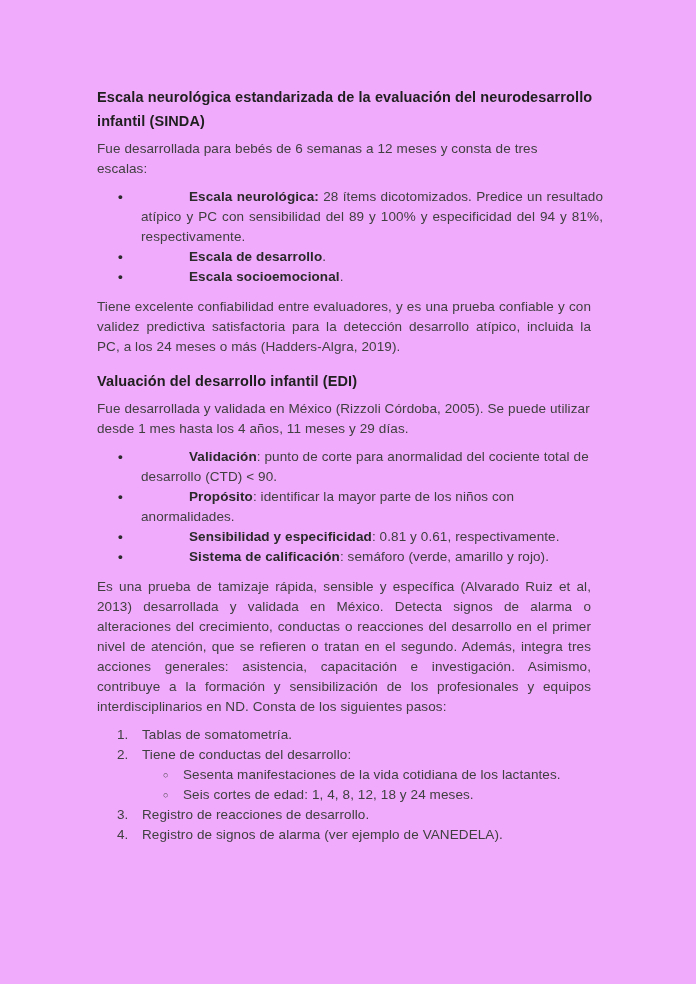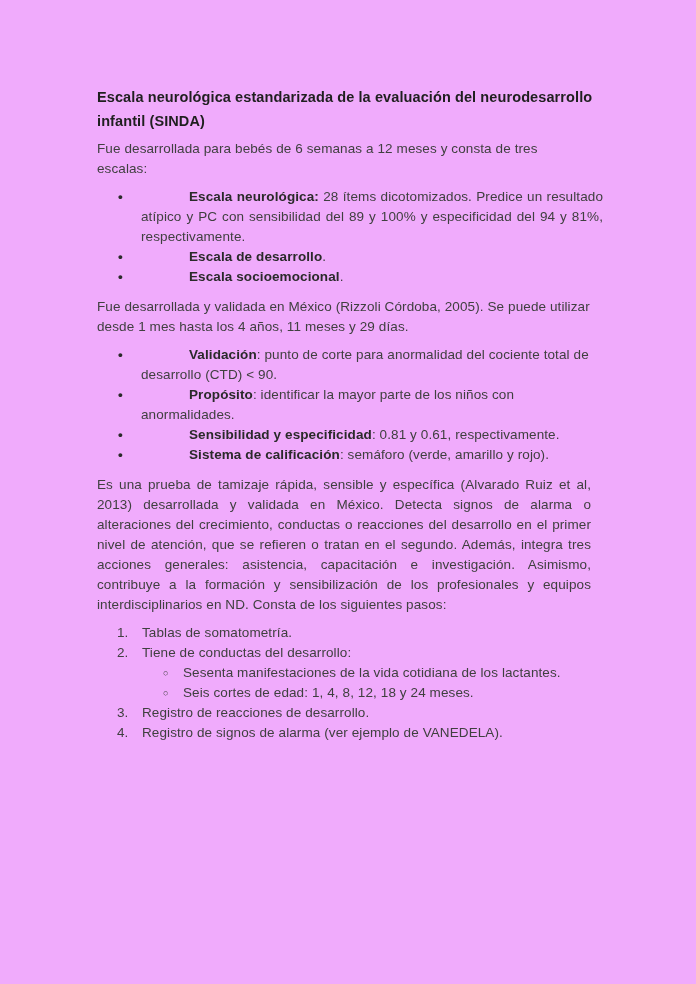--- a/index.html
+++ b/index.html
@@ -76,21 +76,23 @@
     <div class="li-row">
       <span class="bullet-marker">•</span>
       <span class="li-text"><span class="bold-lead">Escala de desarrollo</span><span>.</span></span>
     </div>
     <div class="li-row">
       <span class="bullet-marker">•</span>
       <span class="li-text"><span class="bold-lead">Escala socioemocional</span><span>.</span></span>
     </div>
   </div>
 
+  <div class="para just">Tiene excelente confiabilidad entre evaluadores, y es una prueba confiable y con validez predictiva satisfactoria para la detección desarrollo atípico, incluida la PC, a los 24 meses o más (Hadders-Algra, 2019).</div>
 
+  <div class="heading">Valuación del desarrollo infantil (EDI)</div>
   <div class="para">Fue desarrollada y validada en México (Rizzoli Córdoba, 2005). Se puede utilizar desde 1 mes hasta los 4 años, 11 meses y 29 días.</div>
 
   <div class="blist">
     <div class="li-row">
       <span class="bullet-marker">•</span>
       <span class="li-text"><span class="bold-lead">Validación</span><span>: punto de corte para anormalidad del cociente total de desarrollo (CTD) &lt; 90.</span></span>
     </div>
     <div class="li-row">
       <span class="bullet-marker">•</span>
       <span class="li-text"><span class="bold-lead">Propósito</span><span>: identificar la mayor parte de los niños con anormalidades.</span></span>

